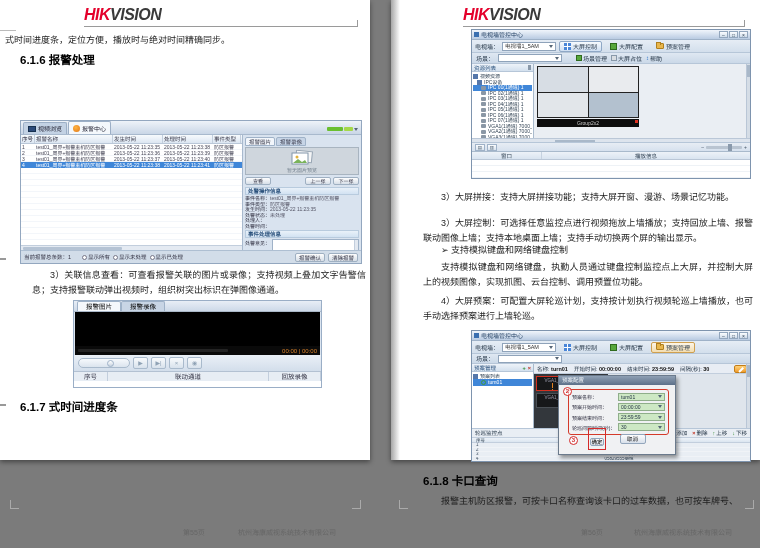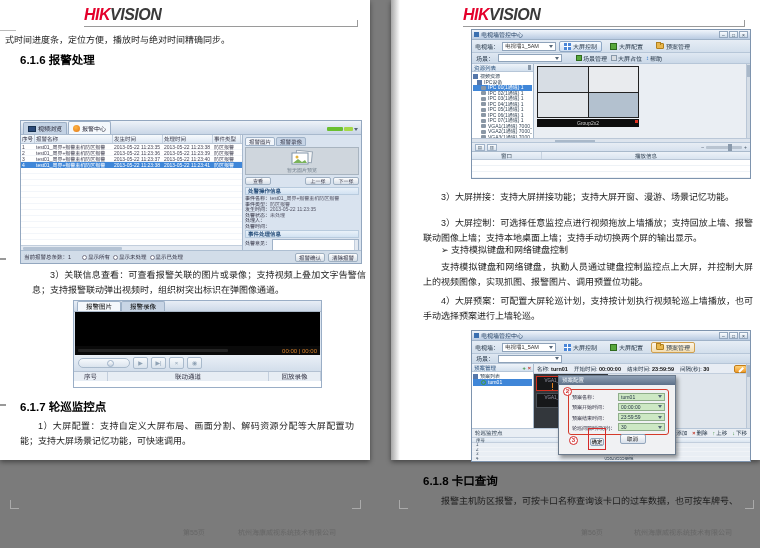--- a/index.html
+++ b/index.html
@@ -338,24 +338,23 @@
       <span class="pl-btn">◉</span>
     </div>
     <div class="pl-tblh">
       <span class="pc0">序号</span>
       <span class="pc1">联动通道</span>
       <span class="pc2">回放录像</span>
     </div>
     <div class="pl-rows"></div>
   </div>
 
-  <div class="h" style="left:20px;top:398px">6.1.7 轮巡监控点</div>
+  <div class="h" style="left:20px;top:398px">6.1.7 式时间进度条</div>
   <div class="changebar" style="top:258px"></div>
   <div class="changebar" style="top:404px"></div>
-  <div class="t ind" style="left:20px;top:419px;width:334px">1）大屏配置：支持自定义大屏布局、画面分割、解码资源分配等大屏配置功能；支持大屏场景记忆功能，可快速调用。</div>
 
   <div class="foot" style="left:183px">第55页</div>
   <div class="foot" style="right:34px">杭州海康威视系统技术有限公司</div>
   <div class="crop bl" style="left:10px;top:500px"></div>
   <div class="crop br" style="left:352px;top:500px"></div>
 </div>
 
 <div class="page" id="pageR">
   <div class="edge"></div>
   <div class="logo" style="left:72px;top:6px"><span class="hik">HIK</span><span class="vis">VISION</span></div>
@@ -501,21 +500,21 @@
       </div>
       <div class="row"></div>
       <div class="row"></div>
       <div class="row"></div>
     </div>
   </div>
 
   <div class="t ind" style="left:32px;top:190px;width:330px">3）大屏拼接：支持大屏拼接功能；支持大屏开窗、漫游、场景记忆功能。</div>
   <div class="t ind" style="left:32px;top:216px;width:330px">3）大屏控制：可选择任意监控点进行视频拖放上墙播放；支持回放上墙、报警联动图像上墙；支持本地桌面上墙；支持手动切换两个屏的输出显示。</div>
   <div class="t ind" style="left:32px;top:243px;width:330px">➢ 支持模拟键盘和网络键盘控制</div>
-  <div class="t ind" style="left:32px;top:260px;width:330px">支持模拟键盘和网络键盘，执勤人员通过键盘控制监控点上大屏，并控制大屏上的视频图像，实现抓图、报警图片、调用预置位功能。</div>
+  <div class="t ind" style="left:32px;top:260px;width:330px">支持模拟键盘和网络键盘，执勤人员通过键盘控制监控点上大屏，并控制大屏上的视频图像，实现抓图、云台控制、调用预置位功能。</div>
   <div class="t ind" style="left:32px;top:294px;width:330px">4）大屏预案：可配置大屏轮巡计划，支持按计划执行视频轮巡上墙播放，也可手动选择预案进行上墙轮巡。</div>
 
   <div id="tv2" class="tvwin">
     <div class="tv-title">
       <span class="tv-title-ic"></span>
       <span>电视墙管控中心</span>
       <span class="winbtns">
         <span class="winbtn">–</span>
         <span class="winbtn">□</span>
         <span class="winbtn">×</span>

